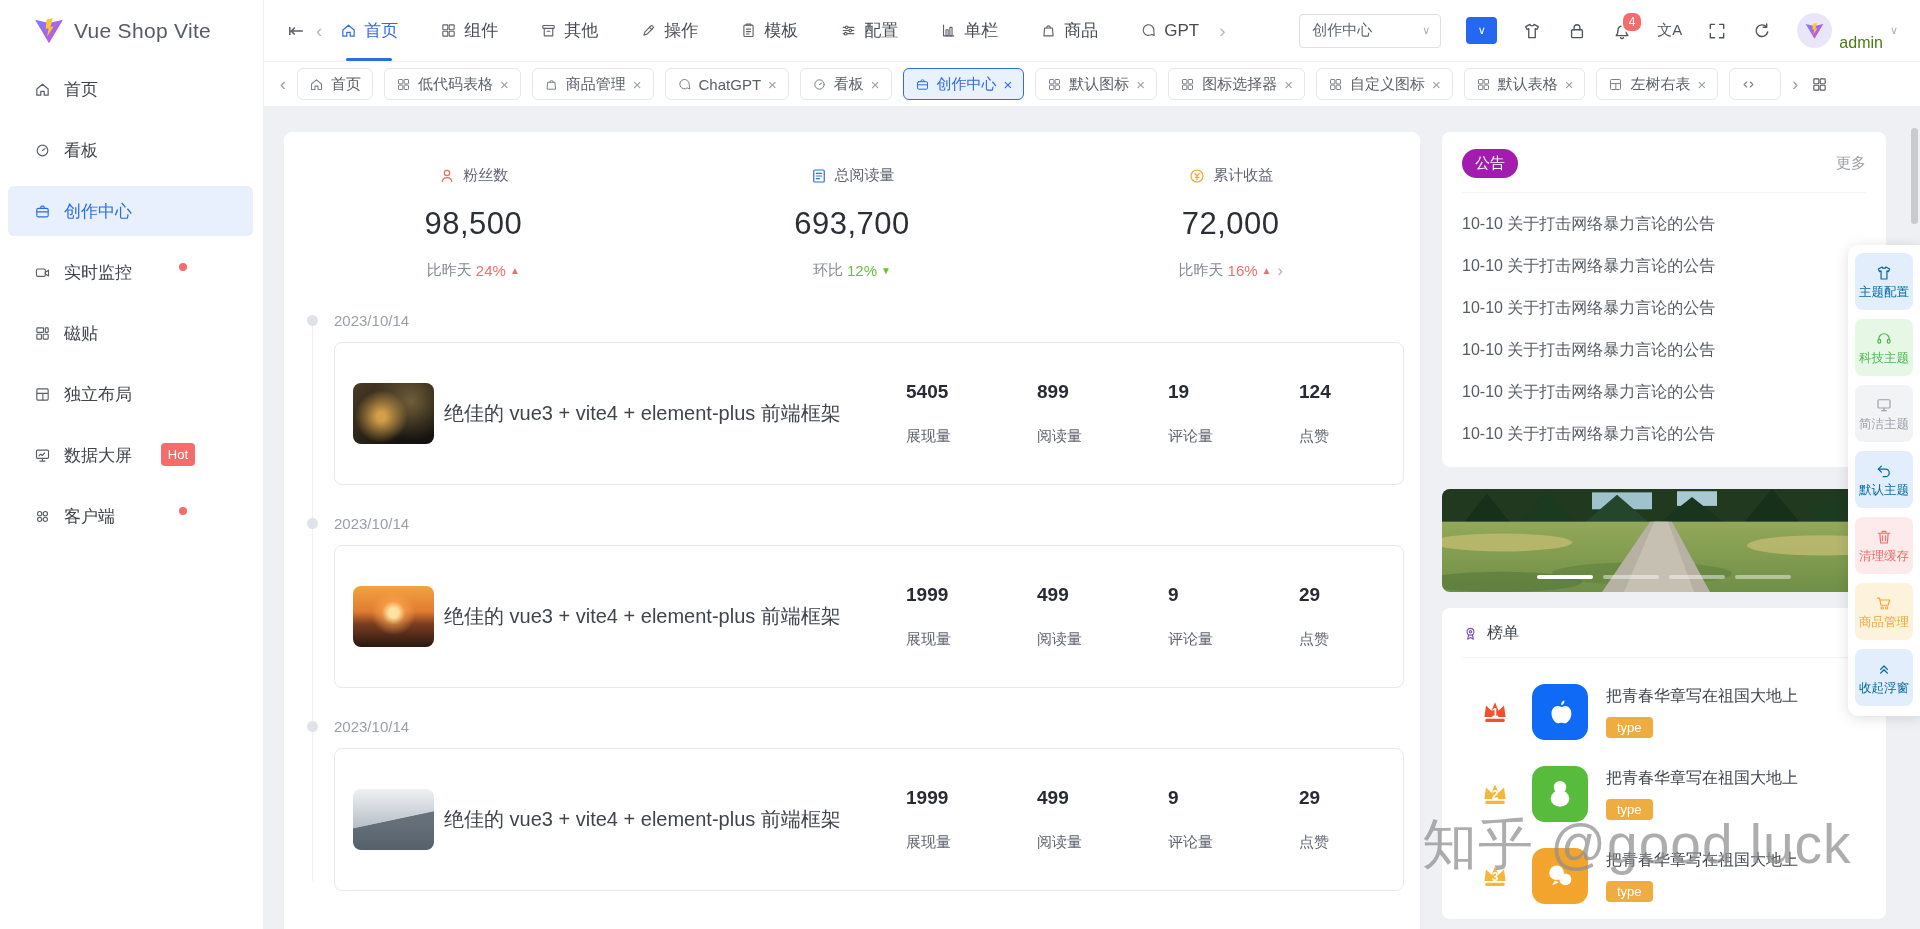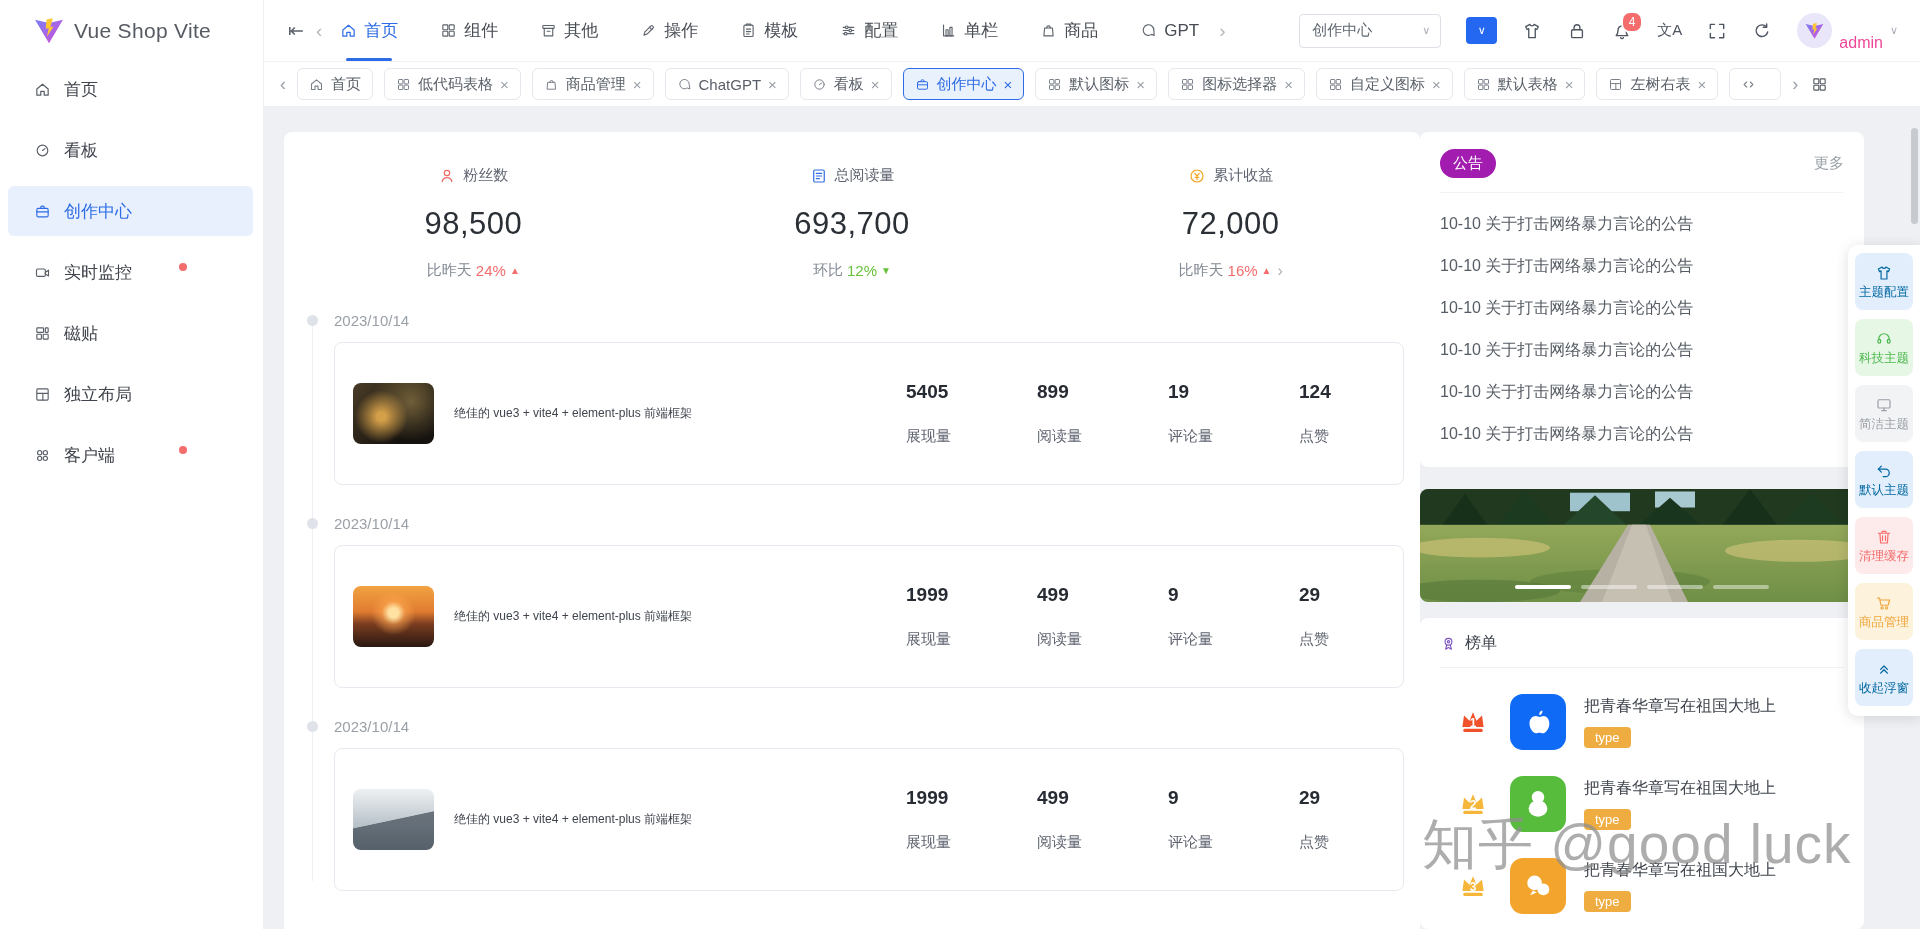--- a/index.html
+++ b/index.html
@@ -39,35 +39,35 @@
   .nav-item.active::after { content:""; position:absolute; bottom:0; left:50%; transform:translateX(-50%); width:46px; height:3px; border-radius:2px; background:#2e6be6; }
   .topbar-right { margin-left:auto; display:flex; align-items:center; gap:25px; }
   .page-select { width:142px; height:34px; border:1px solid #dcdfe6; border-radius:4px; display:flex; align-items:center; justify-content:space-between; padding:0 10px 0 12px; font-size:15px; color:#5f6770; cursor:pointer; background:#fff; }
   .caret { font-size:11px; color:#a8adb5; }
   .btn-primary-sq { width:31px; height:27px; border-radius:4px; background:#2468f2; color:#fff; display:flex; align-items:center; justify-content:center; cursor:pointer; border:none; }
   .hicon { color:#4e5560; cursor:pointer; position:relative; display:flex; align-items:center; }
   .translate-glyph { font-size:15px; color:#4e5560; cursor:pointer; }
   .bell-badge { position:absolute; top:-10px; right:-11px; background:#f56c6c; color:#fff; font-size:12px; line-height:1; padding:3px 6px; border-radius:9px; border:2px solid #fff; }
   .avatar { width:35px; height:35px; border-radius:50%; background:#eae6f9; display:flex; align-items:center; justify-content:center; cursor:pointer; }
   .user-wrap { display:flex; align-items:center; gap:7px; cursor:pointer; }
-  .username { font-size:16px; color:#ec4899;margin-top:25px; }
+  .username { font-size:16px; color:#4d7c0f;margin-top:25px; }
 
   
   .tabbar { height:44px; background:#fff; display:flex; align-items:center; gap:11px; padding:0 14px 0 16px; overflow:hidden; }
   .tab { height:32px; border:1px solid #e4e7ed; border-radius:6px; background:#fff; display:flex; align-items:center; gap:7px; padding:0 11px; font-size:15px; color:#595f68; cursor:pointer; white-space:nowrap; flex:none; }
   .tab .ic14 { color:#7a808a; }
   .tab-close { font-size:15px; color:#9aa0a8; line-height:1; cursor:pointer; }
   .tab.active { border-color:#2e6be6; background:#e9f1fd; color:#2e6be6; }
   .tab.active .ic14, .tab.active .tab-close { color:#2e6be6; }
   .tab.partial { width:52px; overflow:hidden; padding-right:0; }
   .tab-scroll { color:#9aa0a8; font-size:18px; cursor:pointer; flex:none; }
   .tab-grid-btn { color:#565b63; cursor:pointer; flex:none; margin-left:2px; }
 
   
-  .content { flex:1; display:flex; padding:26px 0 0 20px; min-height:0; }
+  .content { flex:1; display:flex; gap:22px; padding:26px 0 10px 20px; min-height:0; }
   .card { background:#fff; border-radius:8px; }
 
   .center-card { width:1136px; flex:none; height:1100px; padding-top:34px; }
   .stats-row { display:flex; }
   .stat-col { flex:1; display:flex; flex-direction:column; align-items:center; }
   .stat-head { display:flex; align-items:center; gap:7px; font-size:15px; color:#5f6470; }
   .stat-head .ic { width:18px; height:18px; }
   .stat-ic-red { color:#ec6a64; } .stat-ic-blue { color:#2e6be6; } .stat-ic-orange { color:#f5a623; }
   .stat-value { margin-top:21px; font-size:31px; font-weight:500; color:#2b2f36; letter-spacing:.5px; }
   .stat-sub { margin-top:19px; font-size:15px; color:#848b95; display:flex; align-items:center; gap:4px; }
@@ -79,21 +79,21 @@
   .timeline { margin-top:32px; position:relative; padding-left:50px; }
   .timeline::before { content:""; position:absolute; left:28px; top:12px; bottom:10px; width:1px; background:#eef0f4; }
   .t-entry { position:relative; margin-bottom:30px; }
   .t-dot { position:absolute; left:-27px; top:3px; width:11px; height:11px; border-radius:50%; background:#dfe3e9; }
   .t-date { font-size:15px; color:#9aa0a8; margin-bottom:13px; }
   .t-card { border:1px solid #e6e9ef; border-radius:8px; height:143px; display:flex; align-items:center; padding:0 44px 0 18px; margin-right:16px; cursor:pointer; }
   .thumb { width:81px; height:61px; border-radius:8px; flex:none; }
   .thumb1 { background:radial-gradient(circle at 35% 55%, rgba(220,165,75,.95) 0 7%, transparent 42%), radial-gradient(circle at 72% 30%, rgba(125,105,62,.85), transparent 55%), linear-gradient(135deg,#4a3c26,#15120f 75%); }
   .thumb2 { background:radial-gradient(circle at 50% 44%, #ffe2a2 0 9%, rgba(255,168,80,.55) 22%, transparent 42%), linear-gradient(#f2a342 0%,#e07b30 42%,#7c3d20 62%,#281811 100%); }
   .thumb3 { background:linear-gradient(168deg, transparent 50%, rgba(72,82,92,.75) 51%), linear-gradient(180deg,#eef1f3,#b9c2c9 60%,#7e8a94); }
-  .t-title { flex:1; margin-left:20px; font-size:12px; color:#3f444d; padding-right:12px; }
+  .t-title { flex:1; margin-left:10px; font-size:20px; color:#3f444d; padding-right:12px; }
   .t-metrics { display:flex; }
   .metric { width:131px; }
   .m-value { font-size:19px; font-weight:700; color:#272b33; }
   .m-label { margin-top:24px; font-size:15px; color:#5f6470; }
 
   
   .right-col { width:444px; flex:none; display:flex; flex-direction:column; }
   .announce-card { padding:17px 20px 22px; }
   .announce-head { display:flex; align-items:center; justify-content:space-between; }
   .announce-chip { background:#a21caf; color:#fff; font-size:15px; padding:5px 13px; border-radius:15px; border:none; cursor:pointer; }
@@ -417,20 +417,27 @@
         <svg class="ic">
             <use href="#s-tile"></use>
           </svg>
         <span>磁贴</span>
       </div>
       <div class="side-item">
         <svg class="ic">
             <use href="#s-layout"></use>
           </svg>
         <span>独立布局</span>
+      </div>
+      <div class="side-item">
+        <svg class="ic">
+            <use href="#s-datamon"></use>
+          </svg>
+        <span>数据大屏</span>
+        <span class="hot-badge">Hot</span>
       </div>
       <div class="side-item">
         <svg class="ic">
             <use href="#s-clientdots"></use>
           </svg>
         <span>客户端</span>
         <span class="dot-badge"></span>
       </div>
     </nav>
   </aside>

